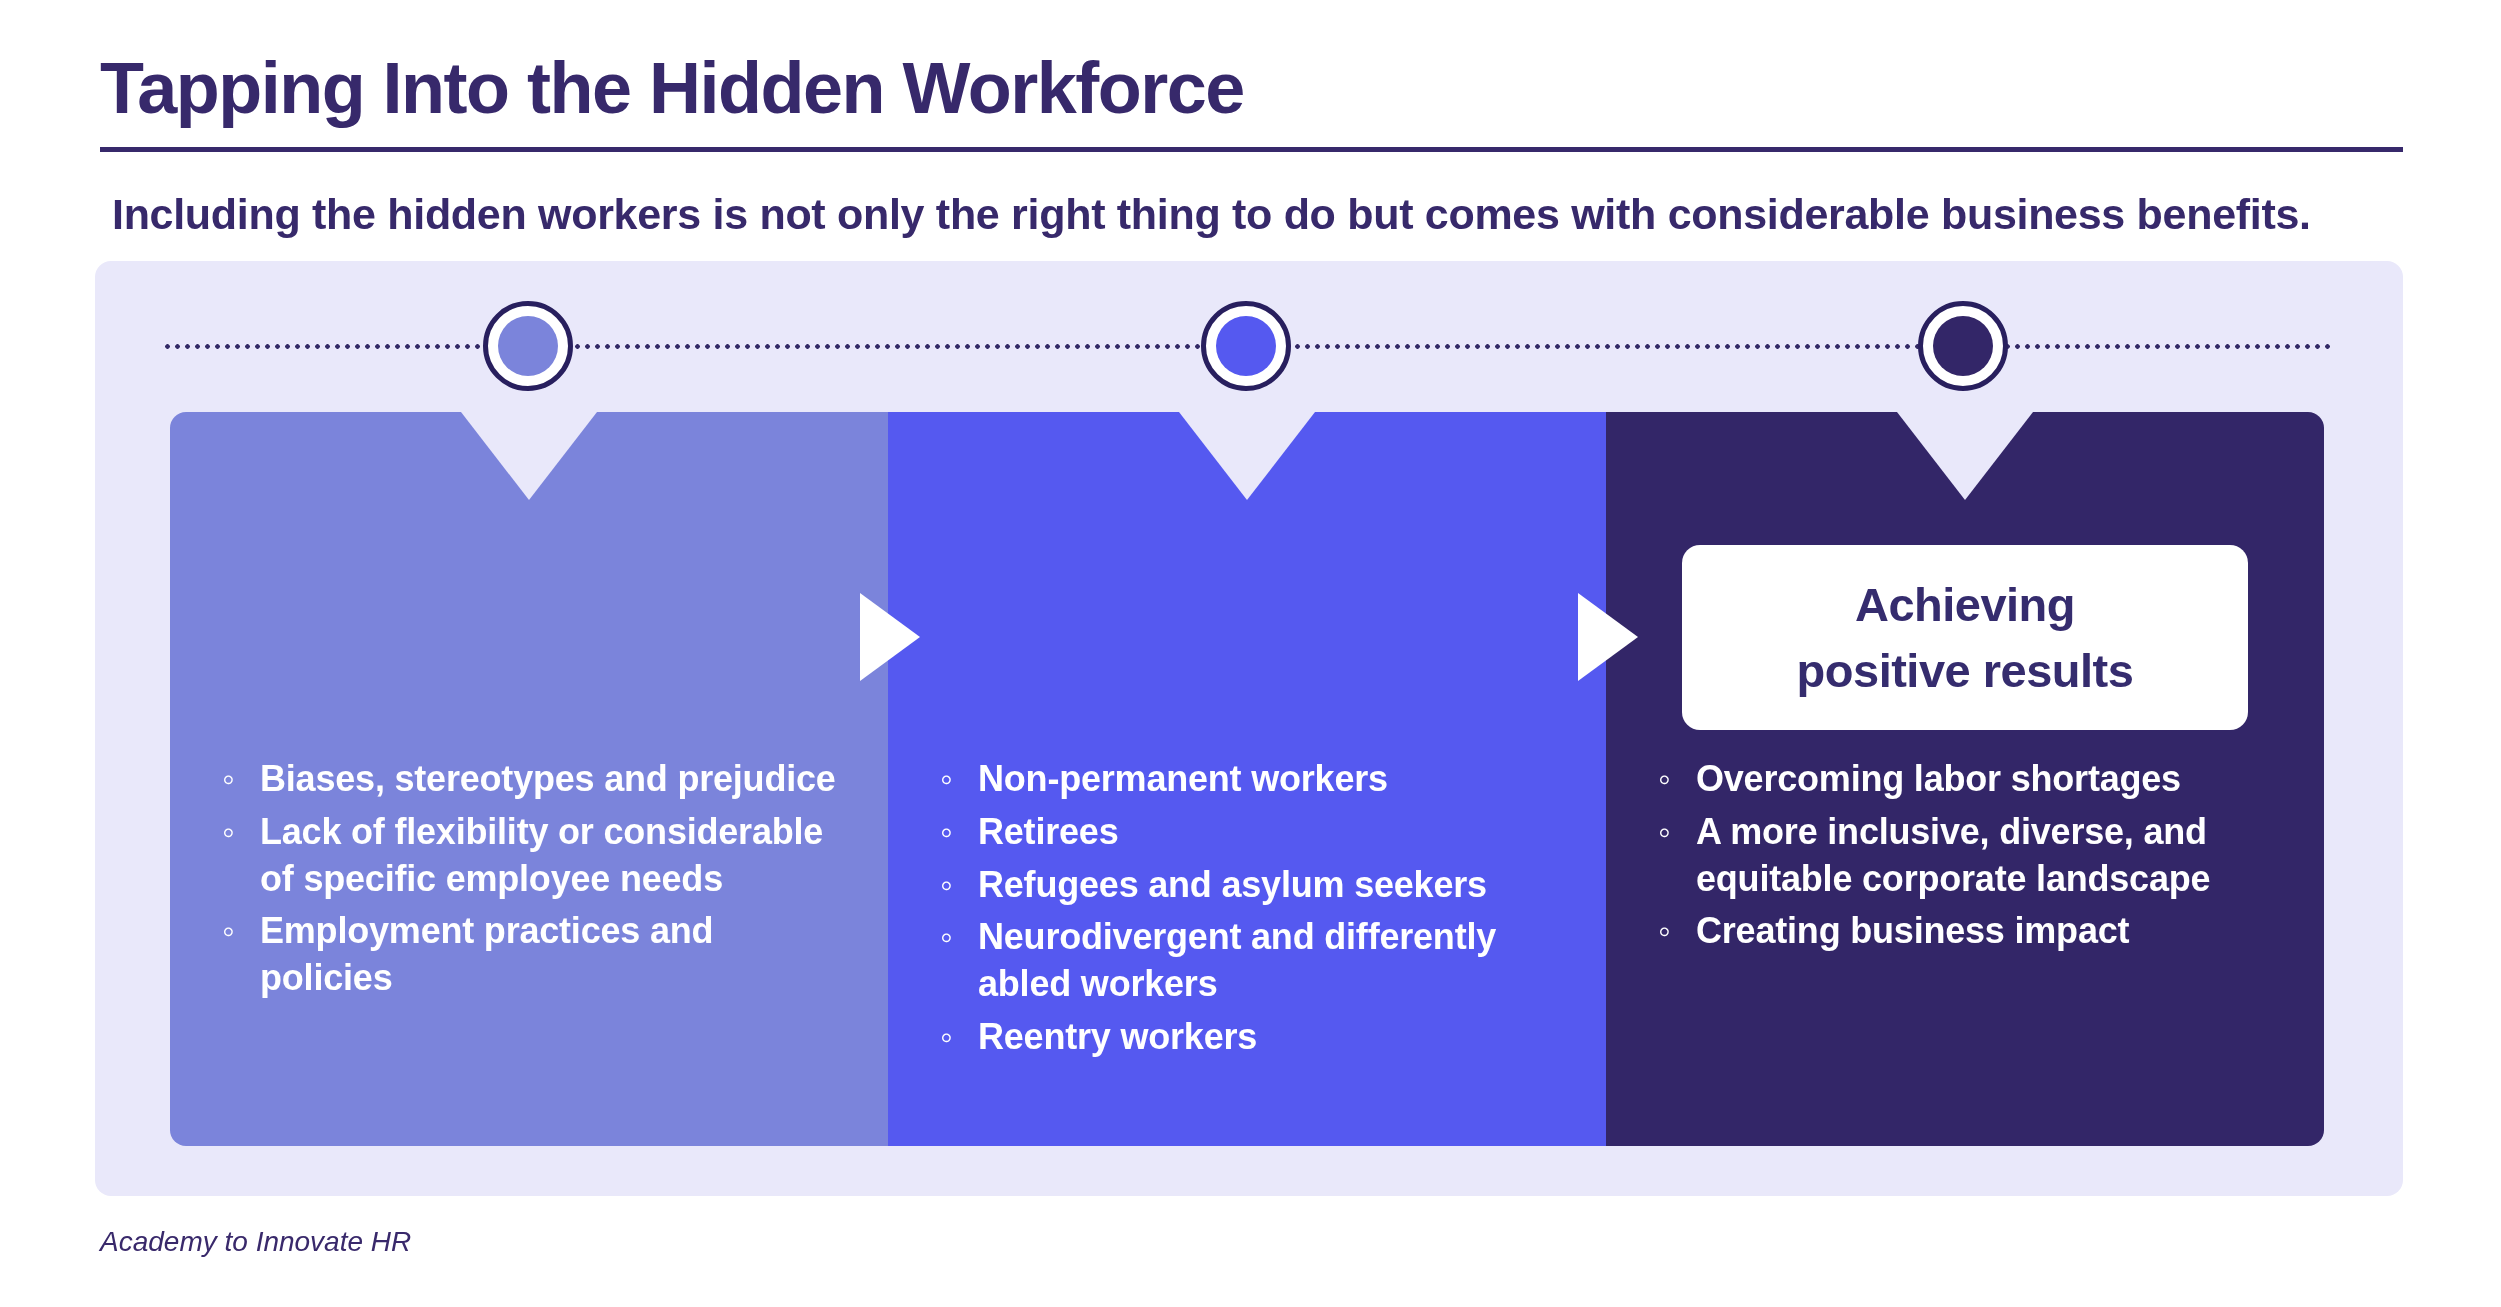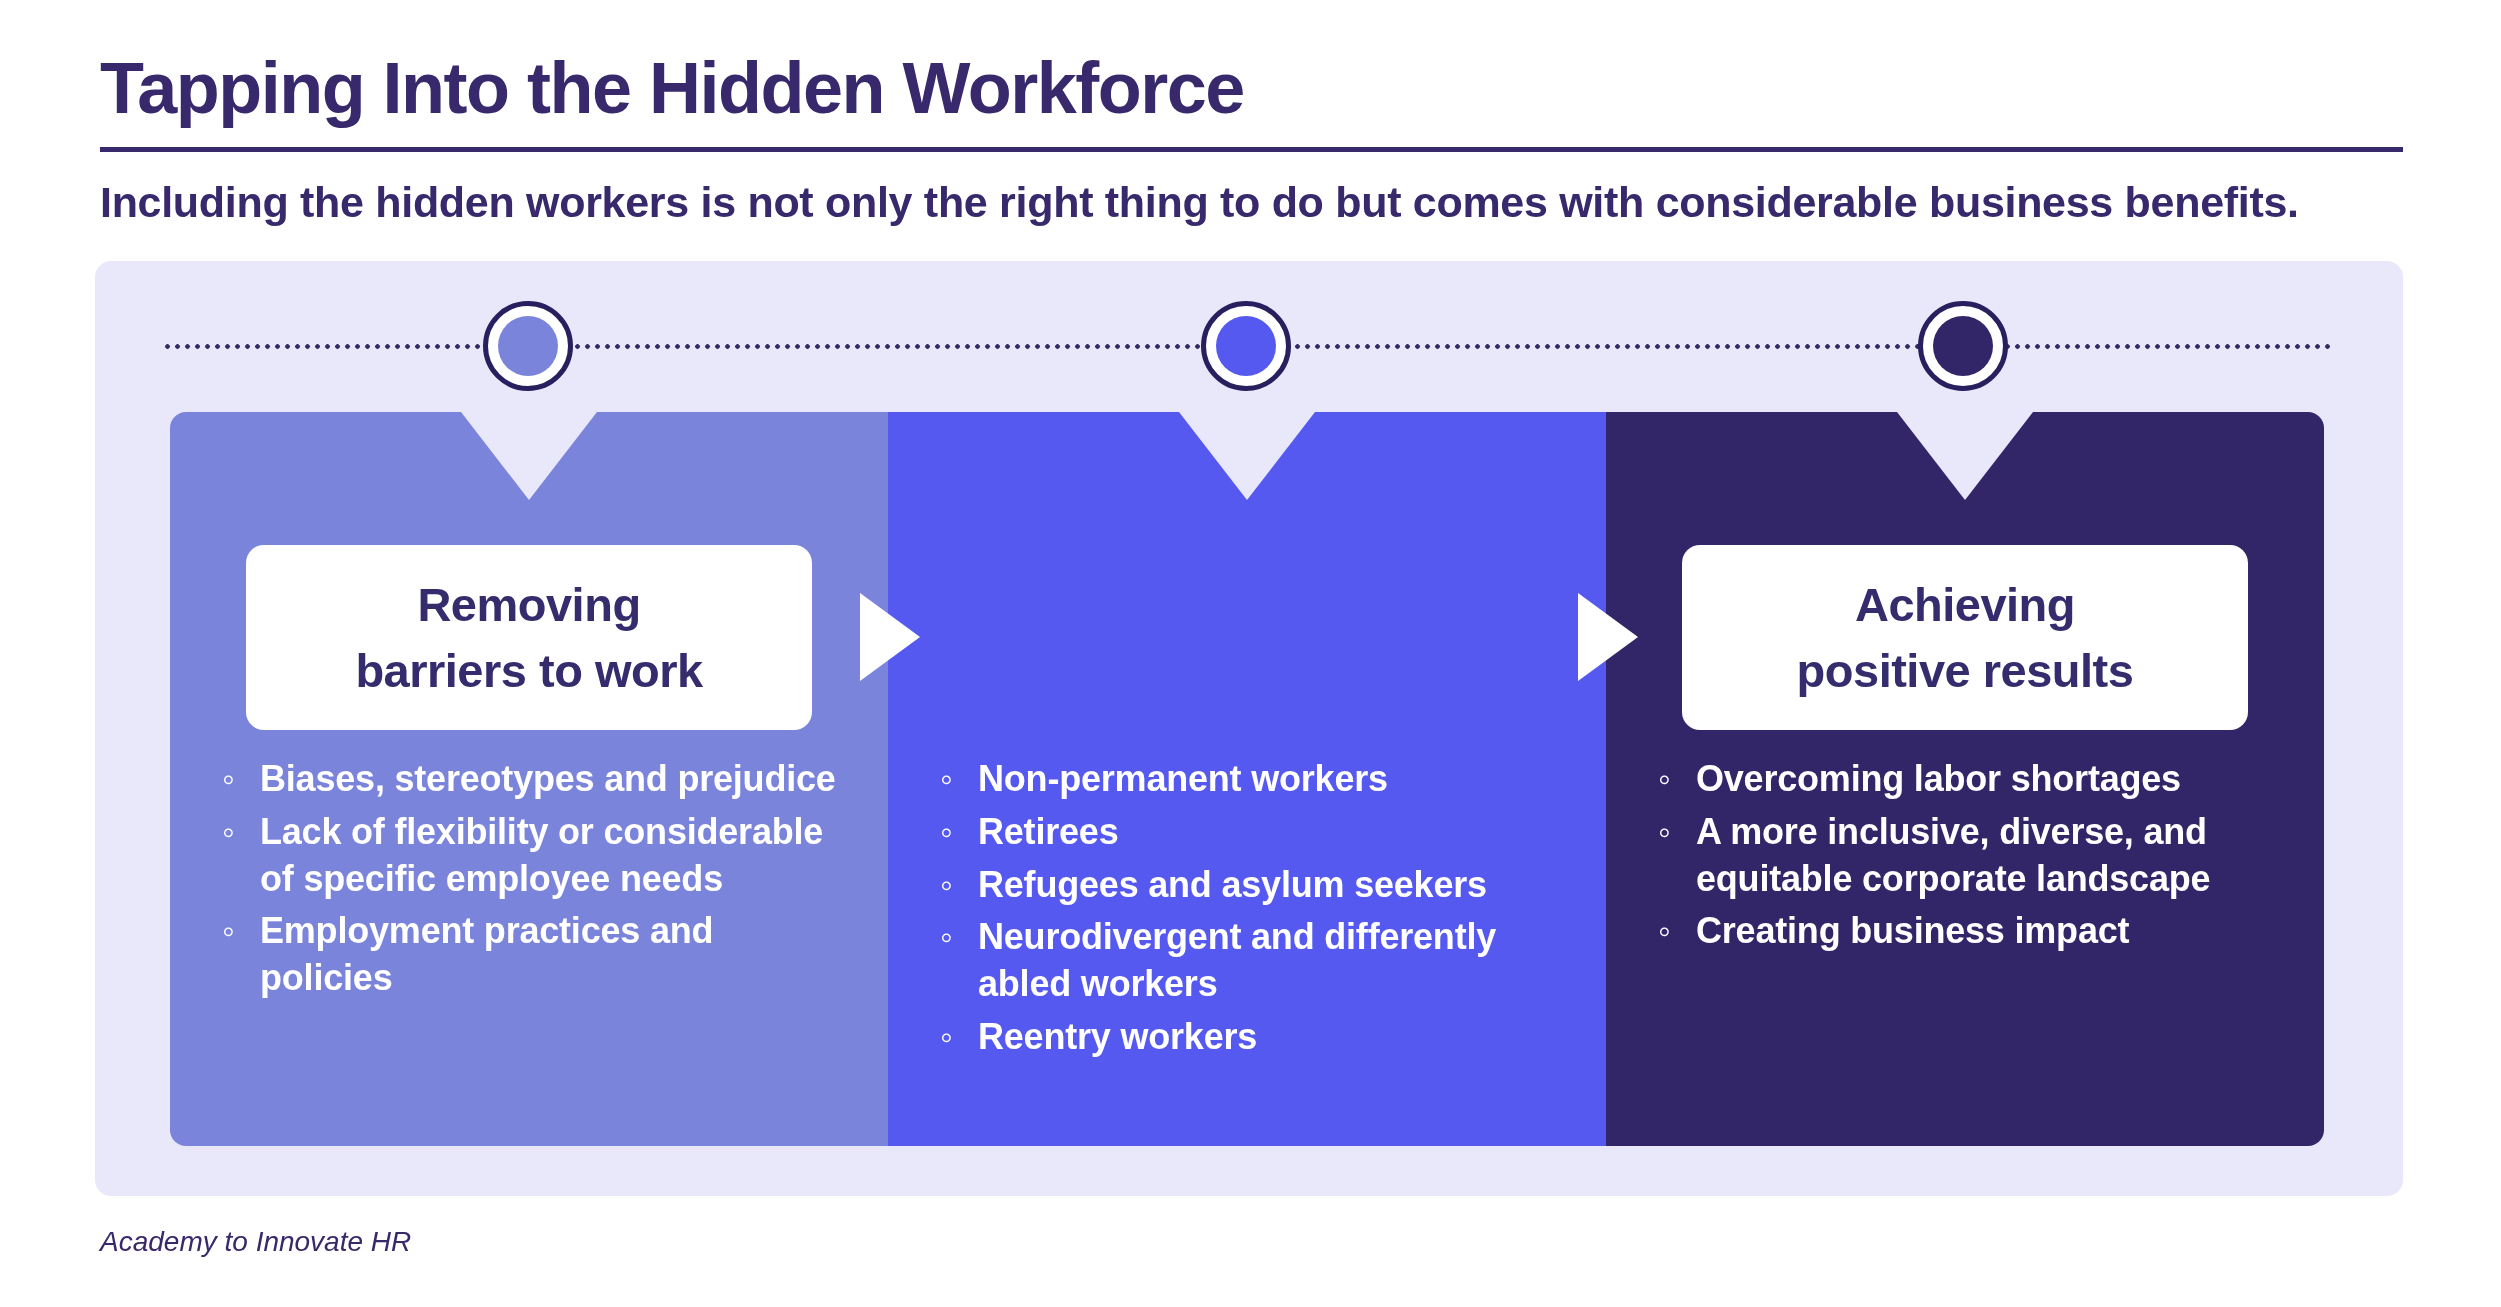--- a/index.html
+++ b/index.html
@@ -16,21 +16,21 @@
     font-size:72px;font-weight:700;letter-spacing:-1.5px;
     color:#37296B;margin:0;line-height:1.1;
   }
   .title-rule{
     position:absolute;left:100px;top:147px;width:2303px;height:5px;
     background:#37296B;
   }
   .subtitle{
     position:absolute;left:100px;top:176px;width:2340px;
     font-size:43px;font-weight:600;letter-spacing:-0.3px;
-    color:#37296B;margin:0;line-height:1.25;
+    color:#37296B;margin:12px;line-height:1.25;
   }
   
   .panel{
     position:absolute;left:95px;top:261px;width:2308px;height:935px;
     background:#E9E8FA;border-radius:16px;
   }
   
   .dotline{
     position:absolute;left:165px;top:344px;width:2166px;height:5px;
     background-image:radial-gradient(circle at 2.5px 2.5px,#332A66 2px,rgba(0,0,0,0) 2.6px);
@@ -121,24 +121,20 @@
     <div class="marker-inner" style="background-color: rgb(85, 89, 240);"></div>
   </div>
   <div class="marker m3">
     <div class="marker-inner" style="background-color: rgb(51, 38, 104);"></div>
   </div>
 
   <div class="columns">
 
     <div class="col col1" style="background-color: rgb(123, 132, 219);">
       <div class="notch"></div>
-      <div class="headbox">
-        <span class="hline">Removing</span>
-        <span class="hline">barriers to work</span>
-      </div>
       <ul class="bullets">
 
           <li>
             <span class="bullet">◦</span>
             <span class="btext">Biases, stereotypes and prejudice</span>
           </li>
 
           <li>
             <span class="bullet">◦</span>
             <span class="btext">Lack of flexibility or considerable of specific employee needs</span>

